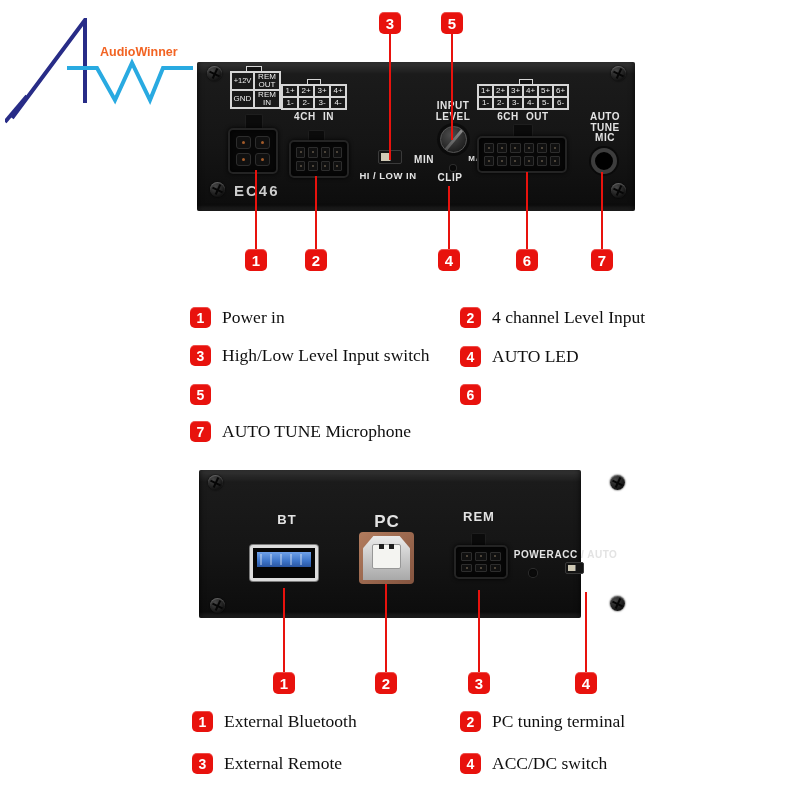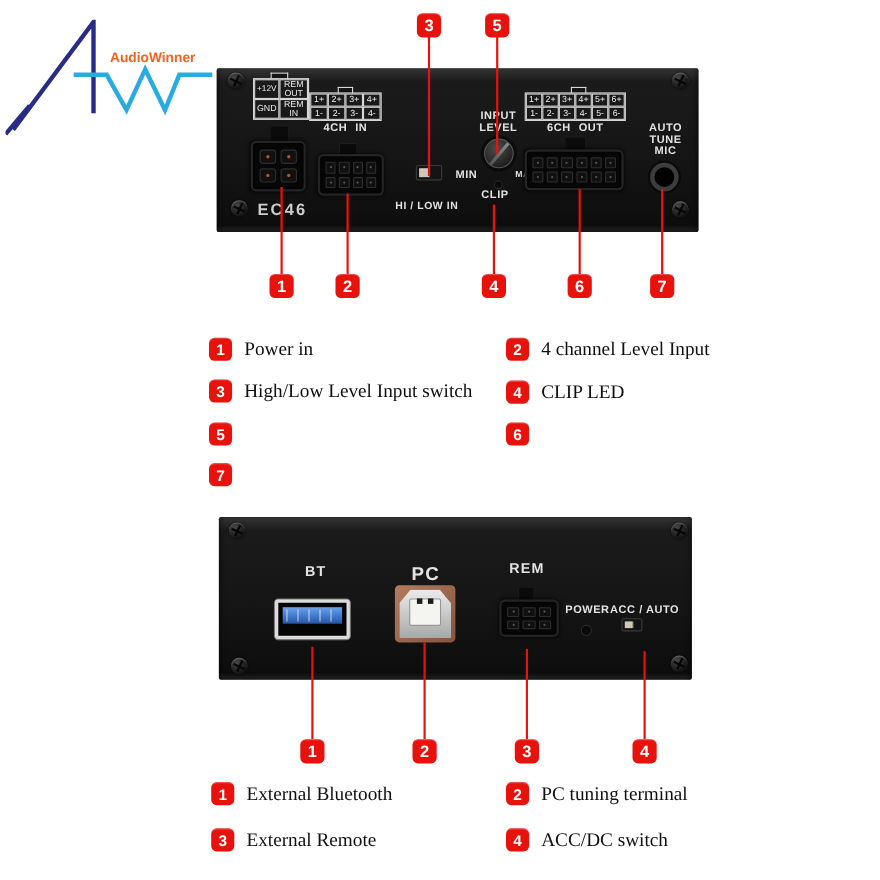--- a/index.html
+++ b/index.html
@@ -150,21 +150,21 @@
       <div class="pin"></div>
       <div class="pin"></div>
       <div class="pin"></div>
       <div class="pin"></div>
       <div class="pin"></div>
     </div>
 
   <div class="sswitch" style="left:181px;top:88px;width:24px;height:14px;">
     <div class="nub"></div>
   </div>
-  <div class="plabel" style="left:148px;top:120px;width:86px;font-size:9.5px;">HI / LOW IN</div>
+  <div class="plabel" style="left:148px;top:108px;width:86px;font-size:9.5px;">HI / LOW IN</div>
 
   <div class="plabel" style="left:226px;top:38px;width:60px;font-size:10px;line-height:11px;">
     <span>INPUT</span><br>
     <span>LEVEL</span>
   </div>
   <div class="knob" style="left:243px;top:64px;"></div>
   <div class="plabel" style="left:214px;top:92px;width:26px;font-size:10px;text-align:center;">MIN</div>
   <div class="plabel" style="left:268px;top:92px;width:26px;font-size:8px;">MAX</div>
   <div class="led" style="left:253px;top:103px;width:6px;height:6px;"></div>
   <div class="plabel" style="left:231px;top:110px;width:44px;font-size:10px;">CLIP</div>
@@ -234,34 +234,35 @@
 </div>
 <div class="lrow" style="left:190px;top:345px;">
   <div class="badge">3</div>
   <span>High/Low Level Input switch</span>
 </div>
 <div class="lrow" style="left:190px;top:384px;">
   <div class="badge">5</div>
 </div>
 <div class="lrow" style="left:190px;top:421px;">
   <div class="badge">7</div>
+  <span>AUTO TUNE Microphone</span>
 </div>
 <div class="lrow" style="left:460px;top:307px;">
   <div class="badge">2</div>
   <span>4 channel Level Input</span>
 </div>
 <div class="lrow" style="left:460px;top:346px;">
   <div class="badge">4</div>
-  <span>CLIP LED</span>
+  <span>AUTO LED</span>
 </div>
 <div class="lrow" style="left:460px;top:384px;">
   <div class="badge">6</div>
 </div>
 
-<div class="panel" style="left:199px;top:470px;width:430px;height:148px;">
+<div class="panel" style="left:199px;top:470px;width:382px;height:148px;">
   <div class="screw" style="left:9px;top:5px;"></div>
   <div class="screw" style="left:11px;top:128px;"></div>
   <div class="screw" style="left:411px;top:5px;"></div>
   <div class="screw" style="left:411px;top:126px;"></div>
 
   <div class="plabel" style="left:68px;top:42px;width:40px;font-size:13px;letter-spacing:1px;">BT</div>
   <div class="usba" style="left:51px;top:75px;width:68px;height:36px;">
     <div class="tongue"></div>
   </div>
 

